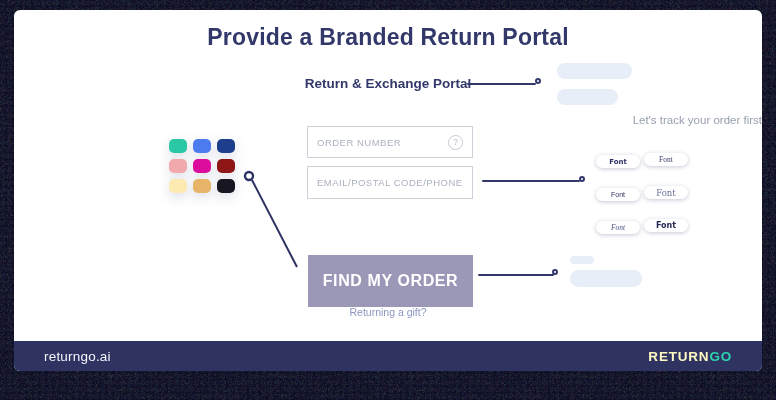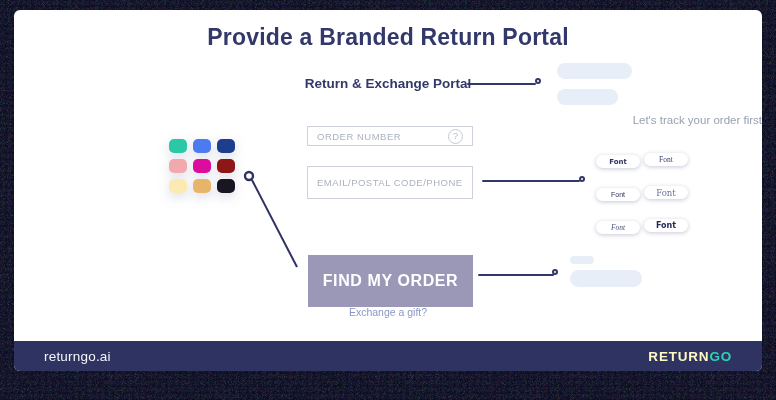--- a/index.html
+++ b/index.html
@@ -13,21 +13,21 @@
           background:#ffffff; border-radius:6px; overflow:hidden; }
 
   .page-title { position:absolute; left:0; right:0; top:14px; text-align:center;
                 font-size:23px; font-weight:700; color:var(--navy,#32386a); letter-spacing:.2px; }
 
   .portal-heading { position:absolute; left:0; right:0; top:66px; text-align:center;
                     font-size:13.5px; font-weight:700; color:var(--navy,#32386a); }
   .portal-sub { position:absolute; left:0; right:0; top:104px; text-align:right;
                 font-size:11.5px; color:#98a0af; }
 
-  .field { position:absolute; left:293px; width:166px; height:20px;
+  .field { position:absolute; left:293px; width:166px; height:32px;
            border:1.5px solid #cdd1da; background:#fff; display:flex; align-items:center; padding:0 9px; }
   .field-order { top:116px; }
   .field-contact { top:156px; height:33px; }
   .field input { border:0; outline:0; flex:1; min-width:0; background:transparent;
                  font-family:"Liberation Sans",sans-serif; font-size:9.5px; letter-spacing:.5px; color:#5a6070; }
   .field input::placeholder { color:#abb1bf; opacity:1; }
   .help-badge { width:15px; height:15px; border:1px solid #c6cad5; border-radius:50%;
                 color:#b6bcc8; font-size:9px; line-height:13px; text-align:center; flex:0 0 auto; }
 
   .find-btn { position:absolute; left:294px; top:245px; width:165px; height:52px;
@@ -119,21 +119,21 @@
       <input type="text" placeholder="ORDER NUMBER" style="">
       <div class="help-badge">?</div>
     </div>
 
     <div class="field field-contact">
       <input type="text" placeholder="EMAIL/POSTAL CODE/PHONE" style="">
     </div>
 
     <button class="find-btn">FIND MY ORDER</button>
 
-    <div class="gift-link">Exchange a gift?</div>
+    <div class="gift-link">Returning a gift?</div>
 
     <div class="font-col font-col-left">
       <div class="font-pill">
           <span class="fp1">Font</span>
         </div>
       <div class="font-pill">
           <span class="fp2">Font</span>
         </div>
       <div class="font-pill">
           <span class="fp3">Font</span>

